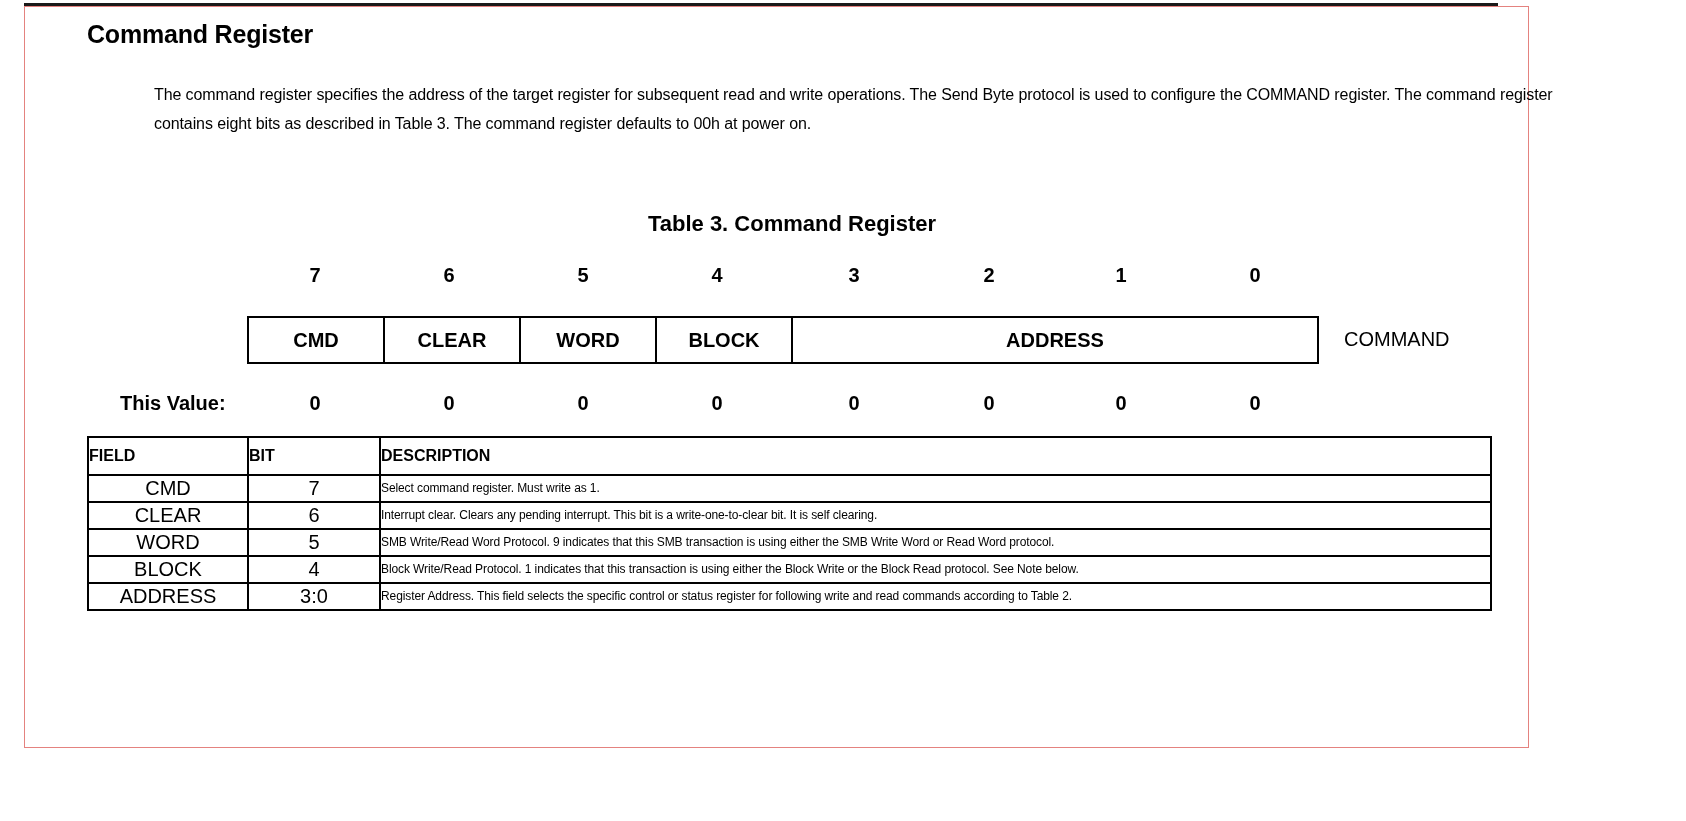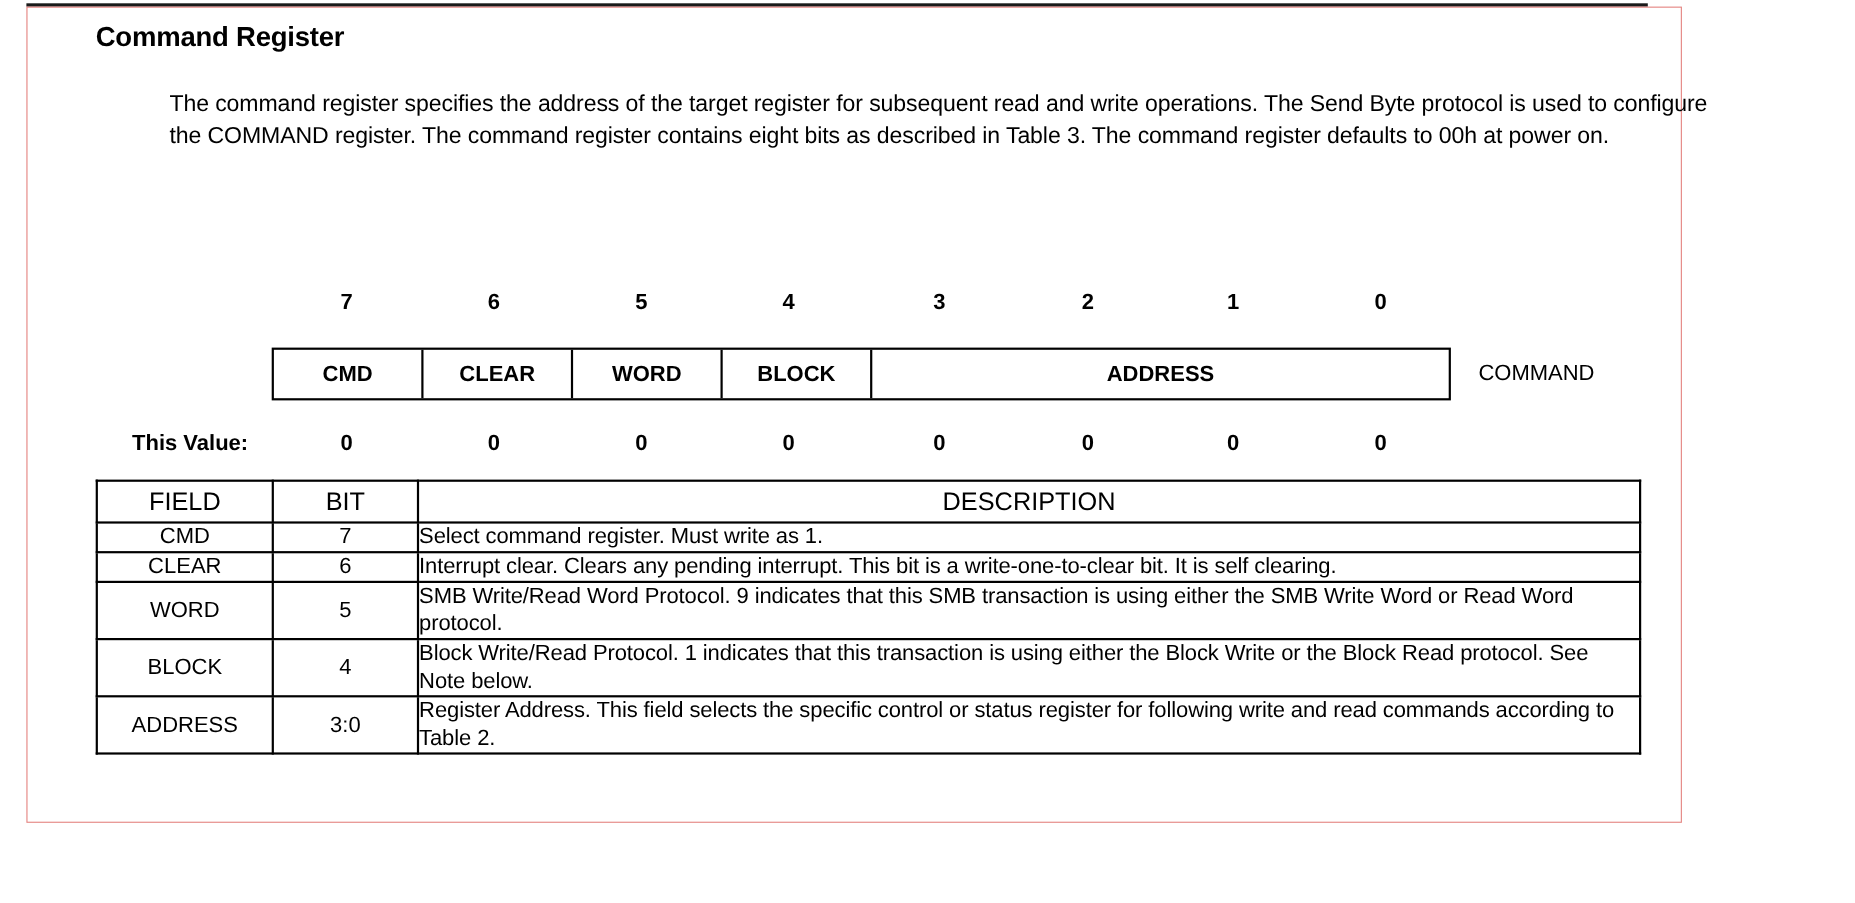--- a/index.html
+++ b/index.html
@@ -59,21 +59,21 @@
     font-weight: bold;
     letter-spacing: -0.2px;
   }
 
   
   .body-para {
     position: absolute;
     left: 86px;
     top: 74px;
     width: 1400px;
-    font-size: 21px;
+    font-size: 16px;
     line-height: 29px;
     letter-spacing: -0.1px;
   }
 
   
   .table-caption {
     position: absolute;
     left: 0;
     top: 205px;
     width: 1448px;
@@ -167,54 +167,55 @@
     width: 1405px;
     border-collapse: collapse;
     table-layout: fixed;
   }
   .desc-table td, .desc-table th {
     border: 2px solid #000;
     padding: 0;
     vertical-align: middle;
   }
   .desc-table th {
-    font-size: 23px;
-    font-weight: normal;
-    text-align: center;
+    font-size: 16px;
+    font-weight: bold;
+    text-align: left;
     height: 36px;
   }
   .col-field { width: 160px; }
   .col-bit   { width: 132px; }
 
   .cell-center {
     text-align: center;
     font-size: 20px;
     padding: 9px 0;
   }
   .cell-desc {
-    font-size: 20px;
+    font-size: 12px;
     line-height: 25px;
     padding: 7px 0 7px 9px;
     letter-spacing: -0.1px;
   }
 </style>
 </head>
 <body>
 
 <div class="page">
 
   <div class="top-rule"></div>
   <div class="red-frame"></div>
 
   <div class="content">
 
     <div class="section-title">Command Register</div>
 
     <div class="body-para">The command register specifies the address of the target register for subsequent read and write operations. The Send Byte protocol is used to configure the COMMAND register. The command register contains eight bits as described in Table 3. The command register defaults to 00h at power on.</div>
 
+    <div class="table-caption">Table 3. Command Register</div>
 
     <div class="reg-area">
 
       <div class="bitnum-row">
         <div class="bitnum" style="left:247px">7</div>
         <div class="bitnum" style="left:381px">6</div>
         <div class="bitnum" style="left:515px">5</div>
         <div class="bitnum" style="left:649px">4</div>
         <div class="bitnum" style="left:786px">3</div>
         <div class="bitnum" style="left:921px">2</div>

